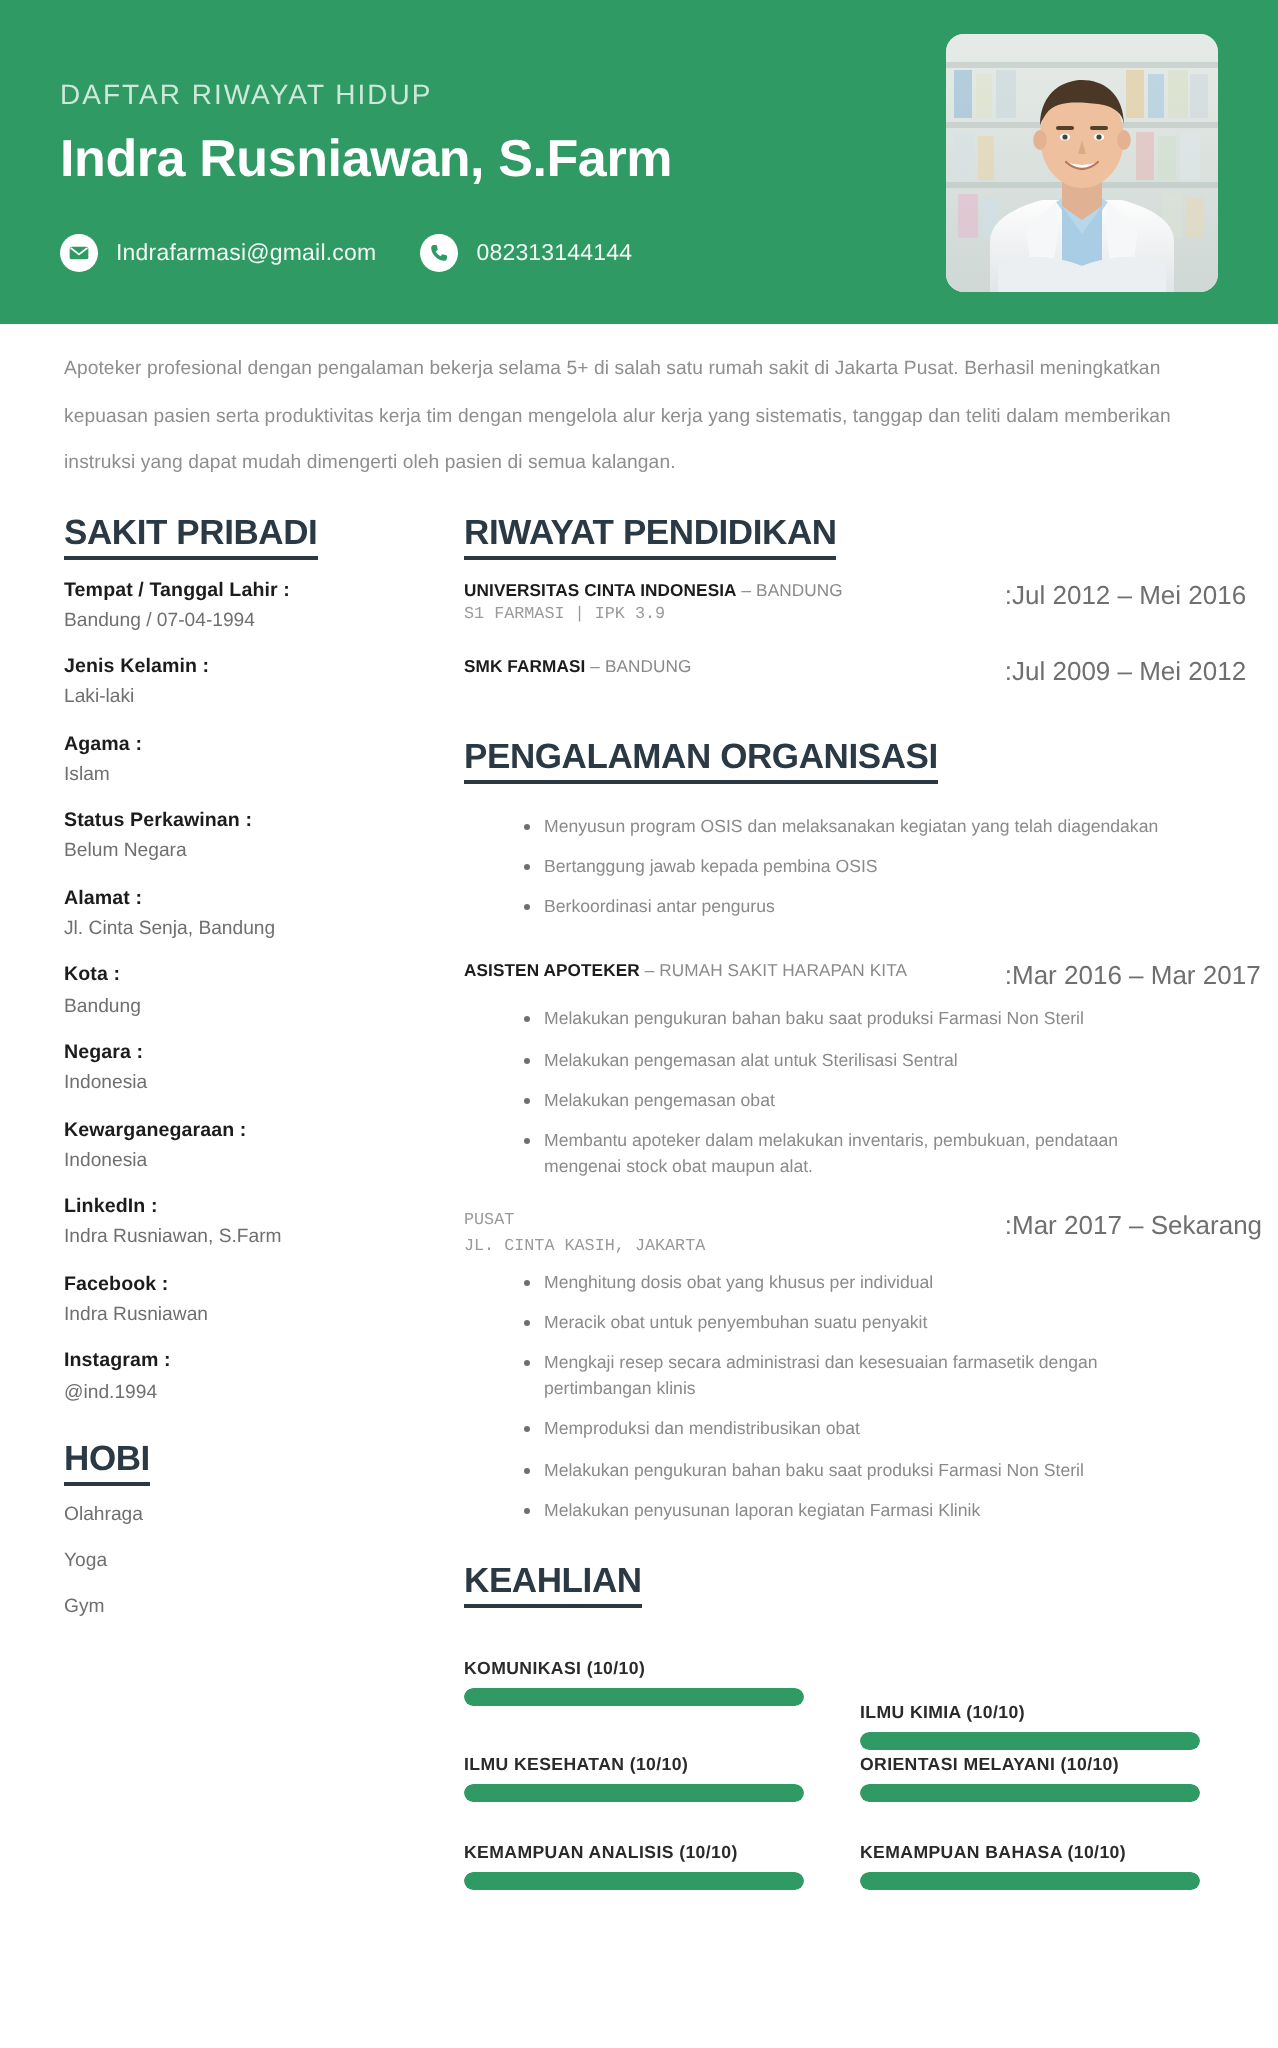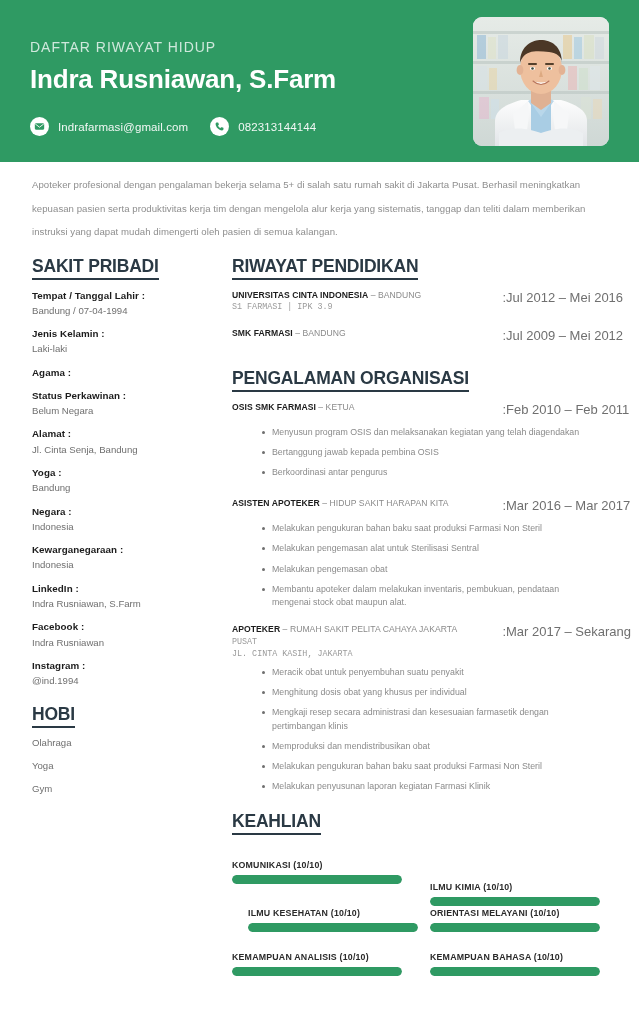--- a/index.html
+++ b/index.html
@@ -350,31 +350,32 @@
         <div class="pd-item">
           <div class="pd-label">Tempat / Tanggal Lahir :</div>
           <div class="pd-value">Bandung / 07-04-1994</div>
         </div>
         <div class="pd-item">
           <div class="pd-label">Jenis Kelamin :</div>
           <div class="pd-value">Laki-laki</div>
         </div>
         <div class="pd-item">
           <div class="pd-label">Agama :</div>
+          <div class="pd-value">Islam</div>
         </div>
         <div class="pd-item">
           <div class="pd-label">Status Perkawinan :</div>
           <div class="pd-value">Belum Negara</div>
         </div>
         <div class="pd-item">
           <div class="pd-label">Alamat :</div>
           <div class="pd-value">Jl. Cinta Senja, Bandung</div>
         </div>
         <div class="pd-item">
-          <div class="pd-label">Yoga :</div>
+          <div class="pd-label">Kota :</div>
           <div class="pd-value">Bandung</div>
         </div>
         <div class="pd-item">
           <div class="pd-label">Negara :</div>
           <div class="pd-value">Indonesia</div>
         </div>
         <div class="pd-item">
           <div class="pd-label">Kewarganegaraan :</div>
           <div class="pd-value">Indonesia</div>
         </div>
@@ -432,75 +433,62 @@
           <div class="entry-date"><span class="colon">:</span><span>Jul 2009 – Mei 2012</span></div>
         </div>
       </div>
 
       <div class="gap-lg"></div>
 
       
       <h2 class="sec">PENGALAMAN ORGANISASI</h2>
 
       <div class="entry">
-        <div class="entry-head">
-          <div class="entry-title-wrap">
-            <div class="entry-title">
-              <b>OSIS SMK FARMASI</b>
-              <span class="org">– KETUA</span>
-            </div>
-          </div>
-          <div class="entry-date"><span class="colon">:</span><span>Feb 2010 – Feb 2011</span></div>
-        </div>
         <ul class="bullets">
           <li>Menyusun program OSIS dan melaksanakan kegiatan yang telah diagendakan</li>
           <li>Bertanggung jawab kepada pembina OSIS</li>
           <li>Berkoordinasi antar pengurus</li>
         </ul>
       </div>
 
       <div class="gap-md"></div>
 
       
 
       <div class="entry">
         <div class="entry-head">
           <div class="entry-title-wrap">
             <div class="entry-title">
               <b>ASISTEN APOTEKER</b>
-              <span class="org">– HIDUP SAKIT HARAPAN KITA</span>
+              <span class="org">– RUMAH SAKIT HARAPAN KITA</span>
             </div>
           </div>
           <div class="entry-date"><span class="colon">:</span><span>Mar 2016 – Mar 2017</span></div>
         </div>
         <ul class="bullets wide">
           <li>Melakukan pengukuran bahan baku saat produksi Farmasi Non Steril</li>
           <li>Melakukan pengemasan alat untuk Sterilisasi Sentral</li>
           <li>Melakukan pengemasan obat</li>
           <li>Membantu apoteker dalam melakukan inventaris, pembukuan, pendataan mengenai stock obat maupun alat.</li>
         </ul>
       </div>
 
       <div class="gap-sm"></div>
 
       <div class="entry">
         <div class="entry-head">
           <div class="entry-title-wrap">
-            <div class="entry-title">
-              <b>APOTEKER</b>
-              <span class="org">– RUMAH SAKIT PELITA CAHAYA JAKARTA</span>
-            </div>
             <div class="entry-sub" style="white-space:pre-line">PUSAT
 JL. CINTA KASIH, JAKARTA</div>
           </div>
           <div class="entry-date"><span class="colon">:</span><span>Mar 2017 – Sekarang</span></div>
         </div>
         <ul class="bullets wide">
+          <li>Menghitung dosis obat yang khusus per individual</li>
           <li>Meracik obat untuk penyembuhan suatu penyakit</li>
-          <li>Menghitung dosis obat yang khusus per individual</li>
           <li>Mengkaji resep secara administrasi dan kesesuaian farmasetik dengan pertimbangan klinis</li>
           <li>Memproduksi dan mendistribusikan obat</li>
           <li>Melakukan pengukuran bahan baku saat produksi Farmasi Non Steril</li>
           <li>Melakukan penyusunan laporan kegiatan Farmasi Klinik</li>
         </ul>
       </div>
 
       <div class="gap-md"></div>
 
       
@@ -515,21 +503,21 @@
           </div>
         </div>
 
         <div class="skill" style="left:198px; top:26px;">
           <div class="skill-label">ILMU KIMIA (10/10)</div>
           <div class="skill-track">
             <div class="skill-fill" style="width: 100%;"></div>
           </div>
         </div>
 
-        <div class="skill" style="left:16px; top:52px;">
+        <div class="skill" style="left:0px; top:52px;">
           <div class="skill-label">ILMU KESEHATAN (10/10)</div>
           <div class="skill-track">
             <div class="skill-fill" style="width: 100%;"></div>
           </div>
         </div>
 
         <div class="skill" style="left:198px; top:52px;">
           <div class="skill-label">ORIENTASI MELAYANI (10/10)</div>
           <div class="skill-track">
             <div class="skill-fill" style="width: 100%;"></div>

